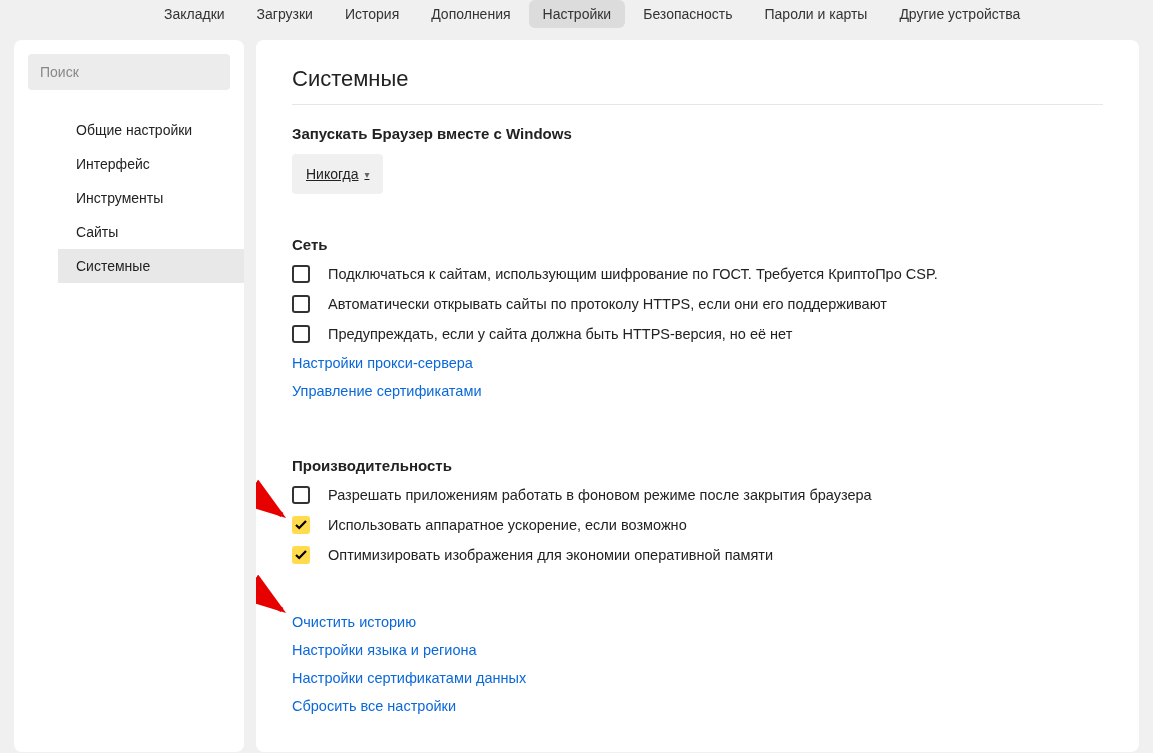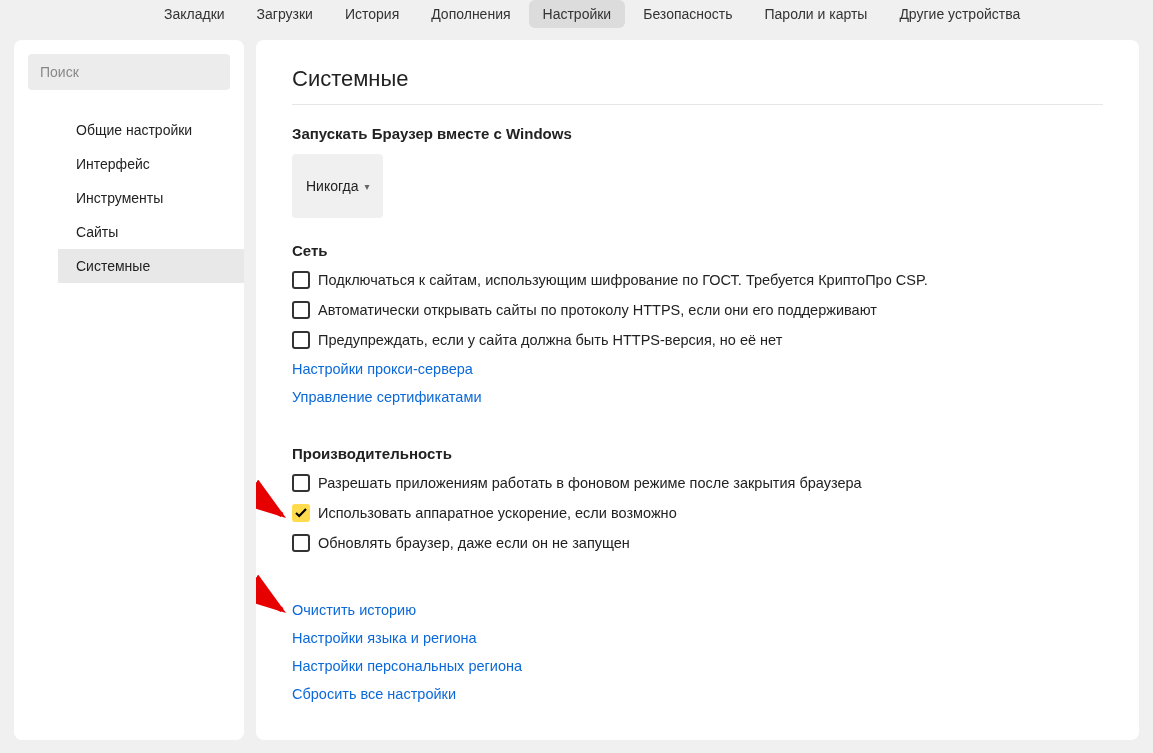--- a/index.html
+++ b/index.html
@@ -72,43 +72,45 @@
     }
     .divider {
       border: none;
       border-top: 1px solid #e6e6e6;
       margin: 0 0 20px 0;
     }
     .section-title {
       font-size: 15px;
       font-weight: 700;
       margin-bottom: 12px;
+      margin-top: 18px;
     }
     .section-title.first {
       margin-top: 0;
     }
     .dropdown {
       display: inline-flex;
       align-items: center;
       gap: 6px;
       background: #f0f0f0;
-      padding: 24px 14px;
+      padding: 12px 14px;
       border-radius: 4px;
       font-size: 14px;
       cursor: pointer;
       margin-bottom: 24px;
+      text-decoration: underline;
     }
     .chev {
       font-size: 10px;
       color: #666;
     }
     .checkbox-row {
       display: flex;
       align-items: center;
-      gap: 8px;
+      gap: 18px;
       margin-bottom: 12px;
     }
     .cb {
       width: 18px;
       height: 18px;
       border: 2px solid #333;
       border-radius: 3px;
       display: inline-flex;
       align-items: center;
       justify-content: center;
@@ -210,32 +212,36 @@
         </div>
         <div class="checkbox-row">
           <span class="cb checked">
             <svg viewBox="0 0 12 12">
               <path d="M1 6 L4.2 9 L11 2" stroke="#000" stroke-width="2.2" fill="none"></path>
             </svg>
           </span>
           <span class="cb-label">Использовать аппаратное ускорение, если возможно</span>
         </div>
         <div class="checkbox-row">
-          <span class="cb"></span>
-          <span class="cb-label">Обновлять браузер, даже если он не запущен</span>
+          <span class="cb checked">
+            <svg viewBox="0 0 12 12">
+              <path d="M1 6 L4.2 9 L11 2" stroke="#000" stroke-width="2.2" fill="none"></path>
+            </svg>
+          </span>
+          <span class="cb-label">Оптимизировать изображения для экономии оперативной памяти</span>
         </div>
       </div>
 
     <div class="spacer-lg"></div>
     <div style="height:10px"></div>
 
     <div id="bottom-links">
         <span class="link">Очистить историю</span>
         <span class="link">Настройки языка и региона</span>
-        <span class="link">Настройки персональных региона</span>
+        <span class="link">Настройки сертификатами данных</span>
         <span class="link">Сбросить все настройки</span>
       </div>
 
     
     <svg class="arrow" style="left:-64px; top:440px;" width="100" height="50">
       <defs>
           <marker id="ah1" markerWidth="10" markerHeight="10" refX="8" refY="3" orient="auto">
             <path d="M0,0 L0,6 L9,3 z" fill="#e60000"></path>
           </marker>
         </defs>

